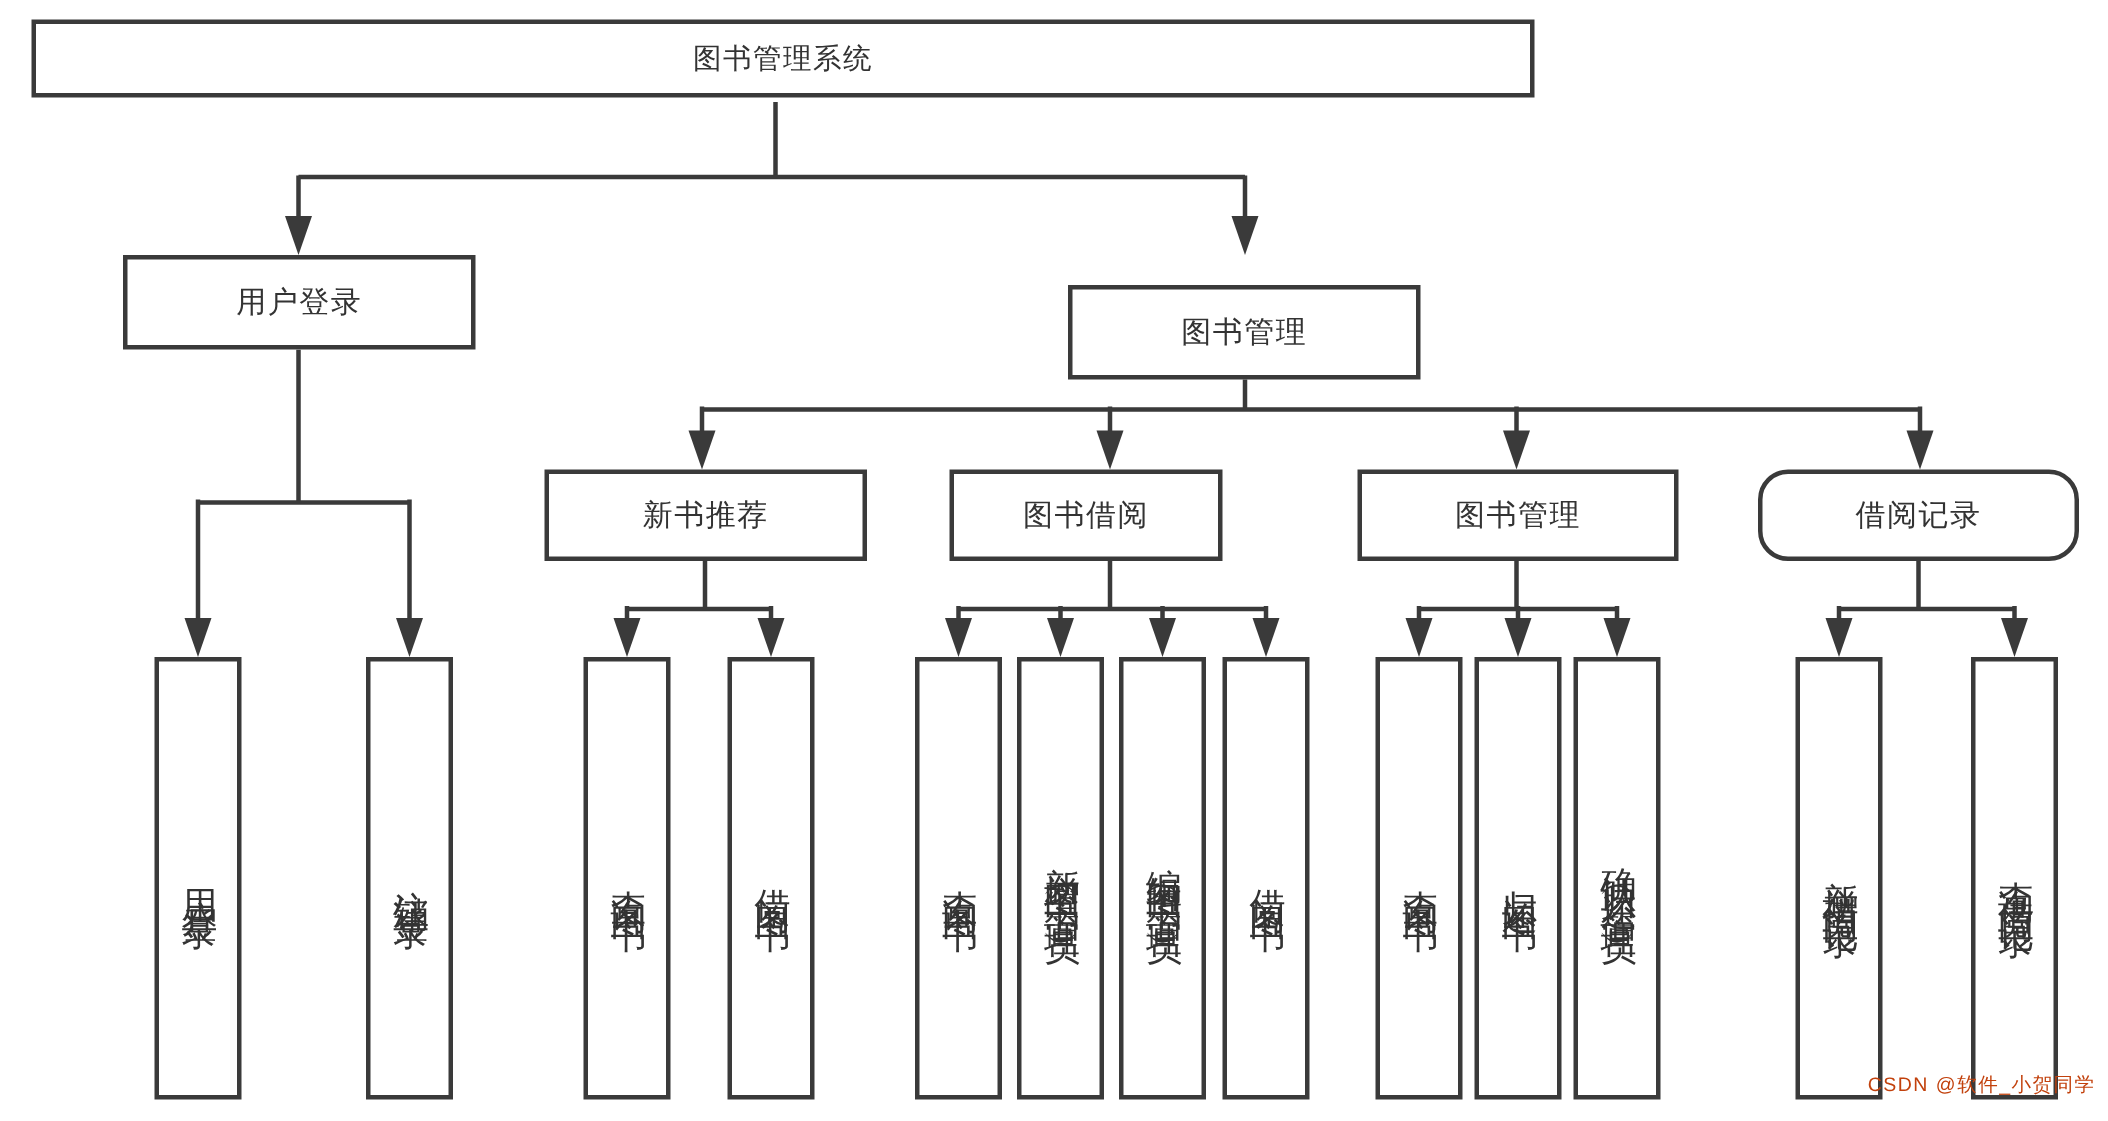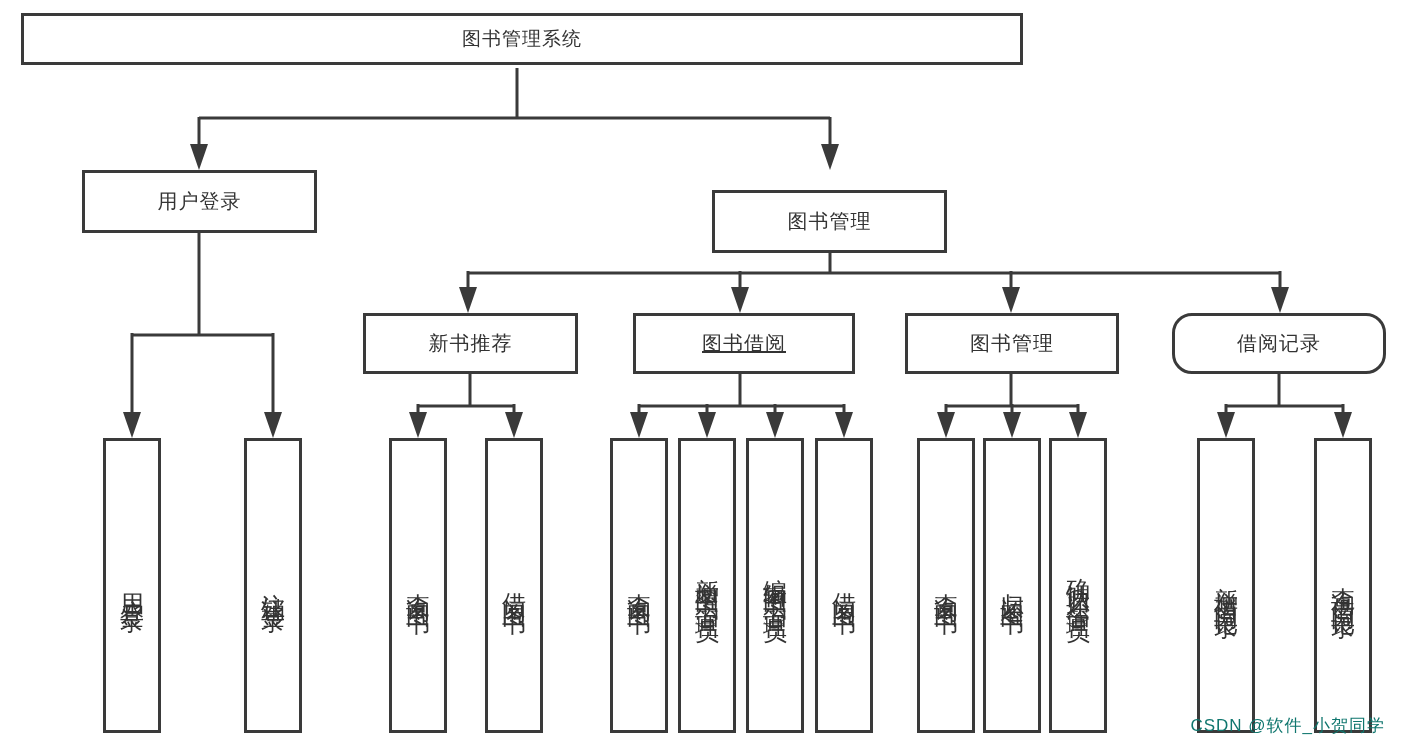--- a/index.html
+++ b/index.html
@@ -50,25 +50,25 @@
   .leaf .vtext {
     writing-mode: vertical-rl;
     text-orientation: mixed;
     font-size: 24px;
     line-height: 1;
     letter-spacing: 6px;
     white-space: nowrap;
   }
   .watermark {
     position: absolute;
-    right: 20px;
+    right: 8px;
     top: 714px;
-    font-size: 17px;
+    font-size: 13px;
     letter-spacing: 1px;
-    color: #0f766e;
+    color: #c2410c;
     z-index: 3;
   }
 </style>
 </head>
 <body>
 
 <div class="canvas">
 
   <svg class="connectors" width="1405" height="747" viewBox="0 0 1405 747">
     <g stroke="#3a3a3a" stroke-width="3" fill="none">
@@ -110,21 +110,21 @@
   <div class="node node-h node-l2" style="left:82px;">
     <span>用户登录</span>
   </div>
   <div class="node node-h node-l2" style="left:712px;margin-top:20px;">
     <span>图书管理</span>
   </div>
 
   <div class="node node-h node-l3" style="left:363px;width:215px;">
     <span>新书推荐</span>
   </div>
-  <div class="node node-h node-l3" style="left:633px;width:222px;text-decoration:underline;">
+  <div class="node node-h node-l3" style="left:633px;width:182px;">
     <span>图书借阅</span>
   </div>
   <div class="node node-h node-l3" style="left:905px;width:214px;">
     <span>图书管理</span>
   </div>
   <div class="node node-h node-l3" style="left:1172px;width:214px;border-radius:20px;">
     <span>借阅记录</span>
   </div>
 
   <div class="node leaf" style="left:103px;">

